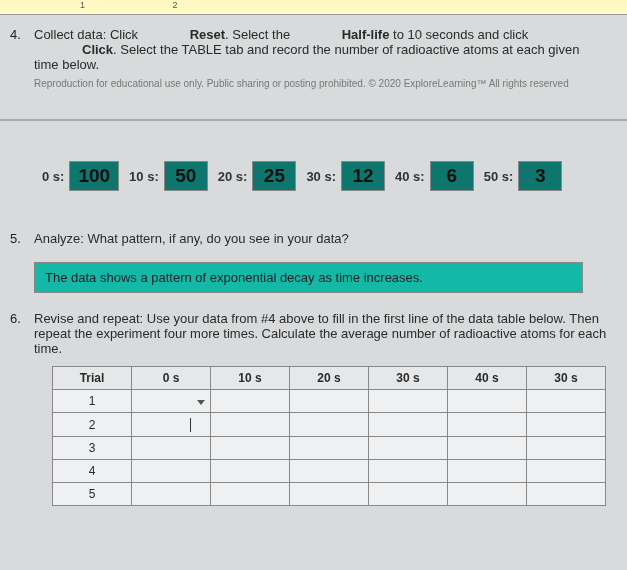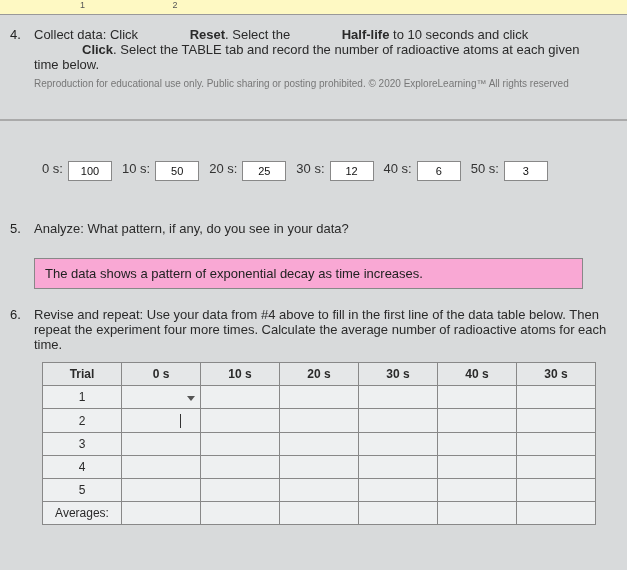--- a/index.html
+++ b/index.html
@@ -50,43 +50,43 @@
     margin: 30px -34px 40px -34px;
   }
   .data-row {
     display: flex;
     align-items: center;
     gap: 10px;
     margin: 10px 0 40px 8px;
     font-size: 13px;
     color: #333;
   }
-  .data-row .pair { display:flex; align-items:flex-start; gap:5px; }
+  .data-row .pair { display:flex; align-items:center; gap:5px;font-weight:bold; }
   .box {
     border: 1px solid #888;
-    background: #ffffff;
+    background: #0f766e;
     padding: 3px 8px;
     min-width: 26px;
     text-align: center;
-    font-size: 11px;
+    font-size: 19px;
     color: #111;
   }
   .answer-box {
     border: 1px solid #888;
-    background: #f9a8d4;
+    background: #14b8a6;
     padding: 7px 10px;
-    margin-top: 22px;
+    margin-top: 16px;
     font-size: 13px;
     color: #222;
     width: 92%;
   }
   table.trial {
     border-collapse: collapse;
     margin-top: 10px;
-    margin-left: 8px;
+    margin-left: 18px;
     font-size: 12px;
   }
   table.trial th, table.trial td {
     border: 1px solid #888;
     background: #eef0f1;
     padding: 3px 0;
     text-align: center;
     min-width: 78px;
     height: 16px;
   }
@@ -213,26 +213,17 @@
       </tr>
       <tr>
         <td>5</td>
         <td></td>
             <td></td>
             <td></td>
             <td></td>
             <td></td>
             <td></td>
       </tr>
-      <tr>
-        <td>Averages:</td>
-        <td></td>
-            <td></td>
-            <td></td>
-            <td></td>
-            <td></td>
-            <td></td>
-      </tr>
     </tbody>
       </table>
   </div>
 
 </div>
 
 </body></html>

